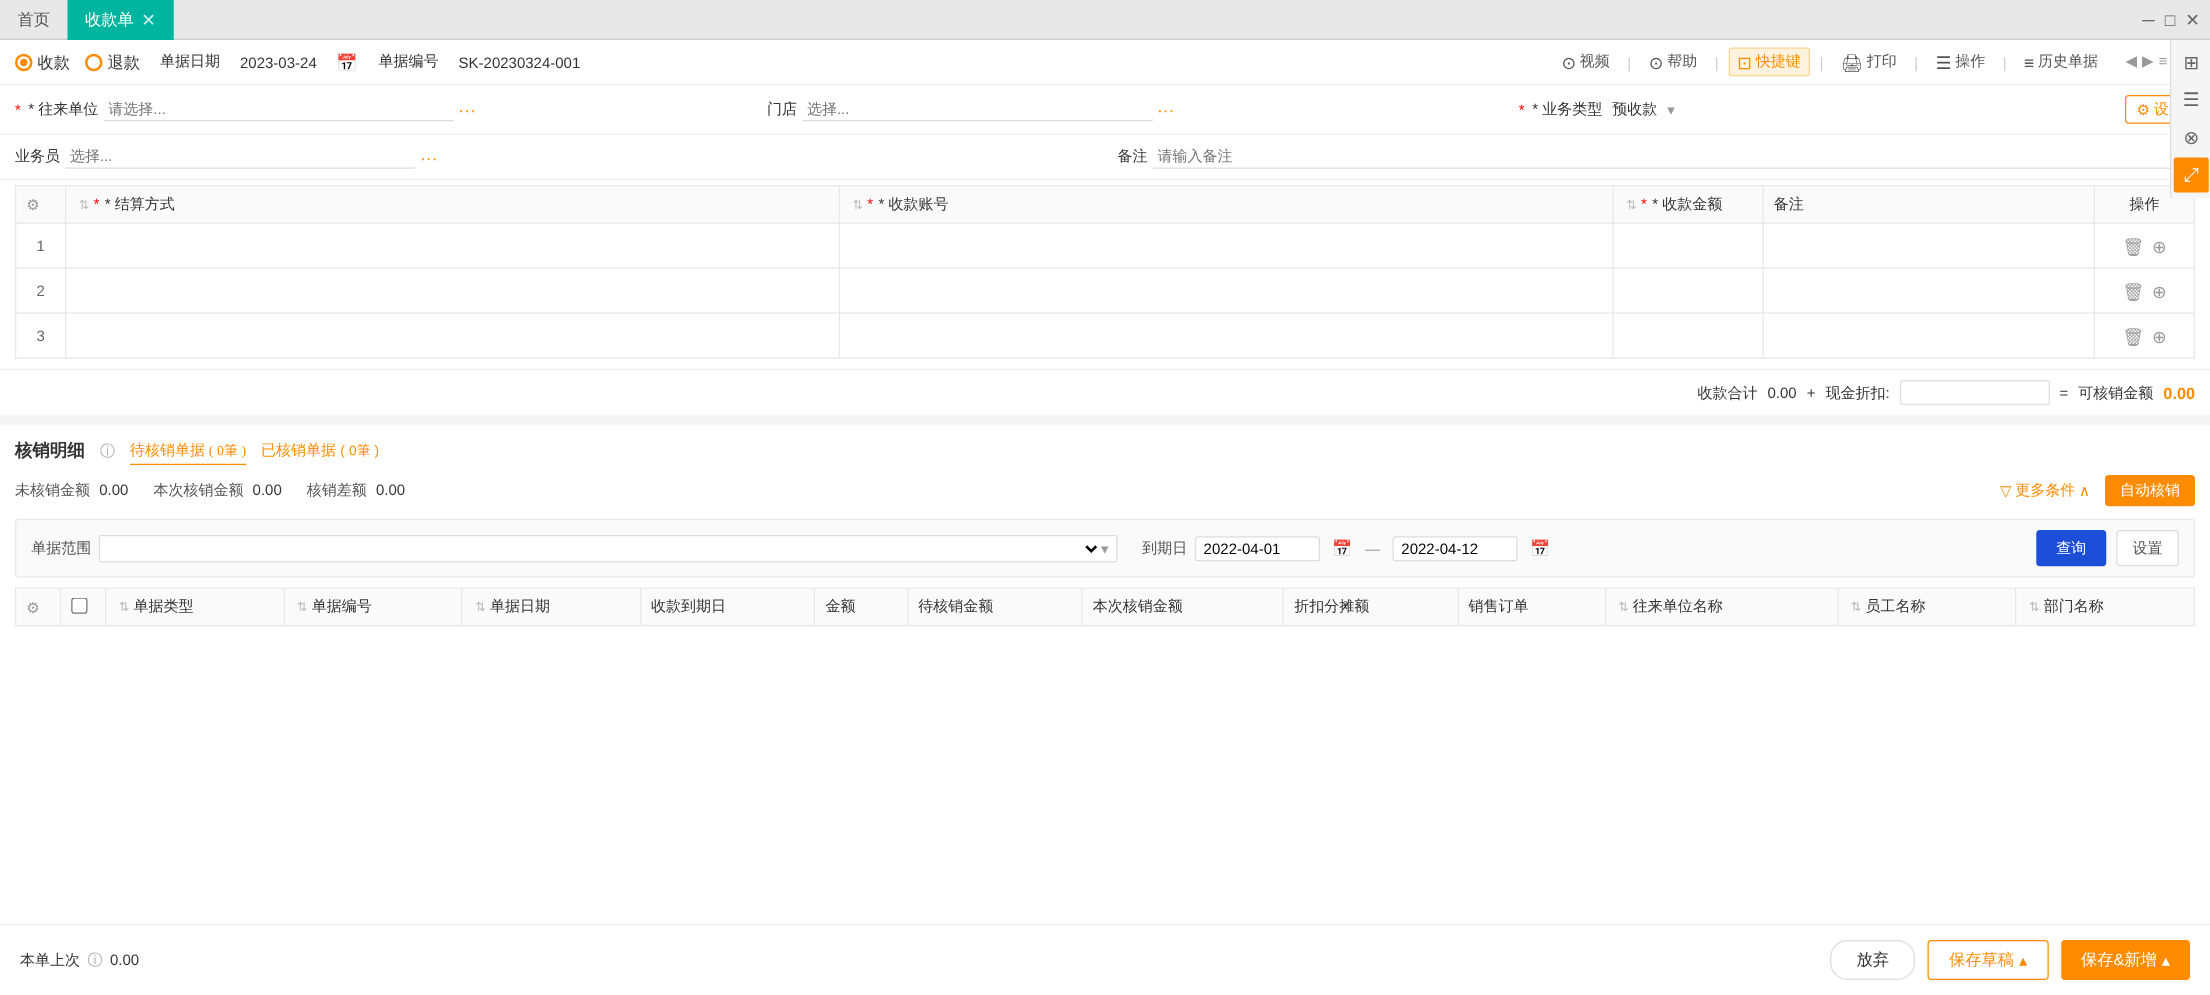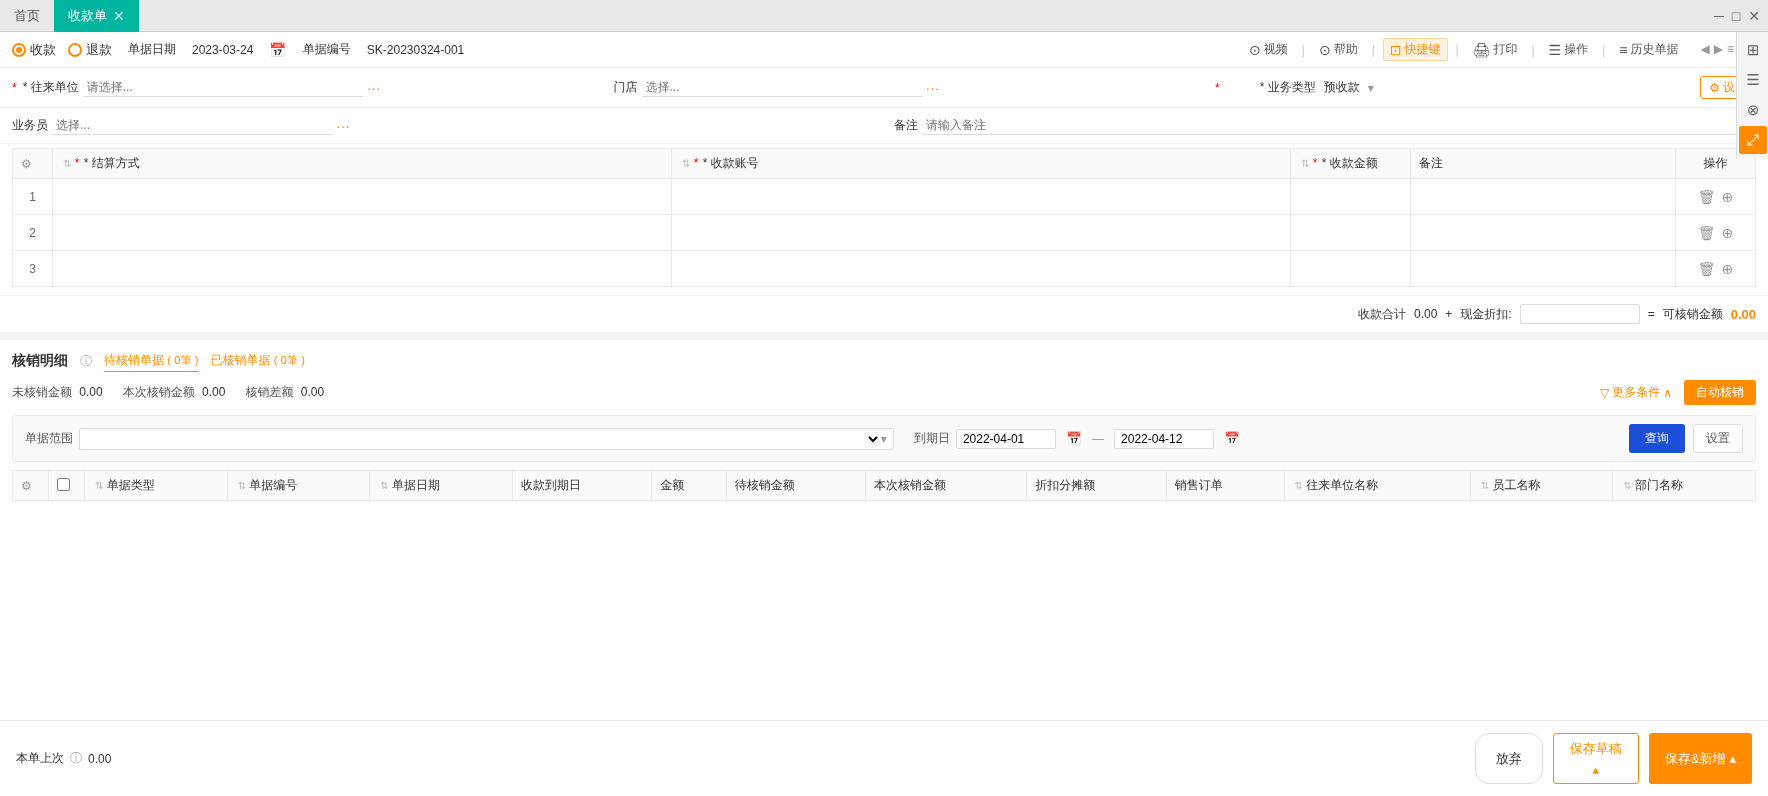--- a/index.html
+++ b/index.html
@@ -111,21 +111,21 @@
 
     
     .reconcile-section { padding: 10px 12px; background: #fff; }
     .reconcile-header { display: flex; align-items: center; gap: 12px; margin-bottom: 8px; }
     .reconcile-title { font-size: 14px; font-weight: 600; color: #333; }
     .reconcile-info-icon { color: #aaa; font-size: 12px; cursor: pointer; }
     .reconcile-tab {
       color: #ff8c00; cursor: pointer; font-size: 12px;
       padding: 2px 0; border-bottom: 1px solid transparent;
     }
-    .reconcile-tab.active { border-bottom-color: #ff8c00; }
+    .reconcile-tab.active { border-bottom-color: #ff8c00; font-family: Liberation Serif, serif; }
     .reconcile-tab-num { font-size: 11px; }
 
     .reconcile-stats {
       display: flex; align-items: center; gap: 20px; margin-bottom: 10px;
       font-size: 12px; color: #555;
     }
     .stat-value { color: #333; font-weight: 500; }
     .filter-btn {
       color: #ff8c00; cursor: pointer; font-size: 12px;
       display: flex; align-items: center; gap: 3px;
@@ -178,21 +178,21 @@
     .footer-info-icon { color: #aaa; cursor: pointer; }
     .footer-value { font-weight: 500; color: #333; }
     .footer-right { margin-left: auto; display: flex; gap: 10px; }
     .btn-abandon {
       border: 1px solid #ddd; background: #fff; color: #333; border-radius: 14px;
       padding: 6px 20px; cursor: pointer; font-size: 13px;
     }
     .btn-save-draft {
       border: 1px solid #ff8c00; background: #fff; color: #ff8c00; border-radius: 3px;
       padding: 6px 16px; cursor: pointer; font-size: 13px;
-      display: flex; align-items: center; gap: 4px; flex-direction: column;
+      display: flex; align-items: center; gap: 4px;
     }
     .btn-save-new {
       background: #ff8c00; color: #fff; border: none; border-radius: 3px;
       padding: 6px 16px; cursor: pointer; font-size: 13px;
       display: flex; align-items: center; gap: 4px;
     }
 
     
     .right-sidebar {
       position: fixed; right: 0; top: 32px; width: 32px;
@@ -295,21 +295,21 @@
       <input type="text" class="form-input" style="max-width: 280px;" placeholder="请选择...">
       <span class="more-btn">···</span>
     </div>
     <div class="form-field">
       <span class="field-label">门店</span>
       <input type="text" class="form-input" style="max-width: 280px;" placeholder="选择...">
       <span class="more-btn">···</span>
     </div>
     <div class="form-field" style="flex:0.8;">
       <span class="required">*</span>
-      <span class="field-label" style="color:#333;margin-left:34px;">* 业务类型</span>
+      <span class="field-label" style="color:#333;">* 业务类型</span>
       <span style="margin-left:4px;font-size:12px;color:#333;">预收款</span>
       <span class="chevron-down">▾</span>
     </div>
     <button class="settings-btn">
       <span>⚙</span>
       <span>设置</span>
     </button>
   </div>
 
   <div class="form-row">

